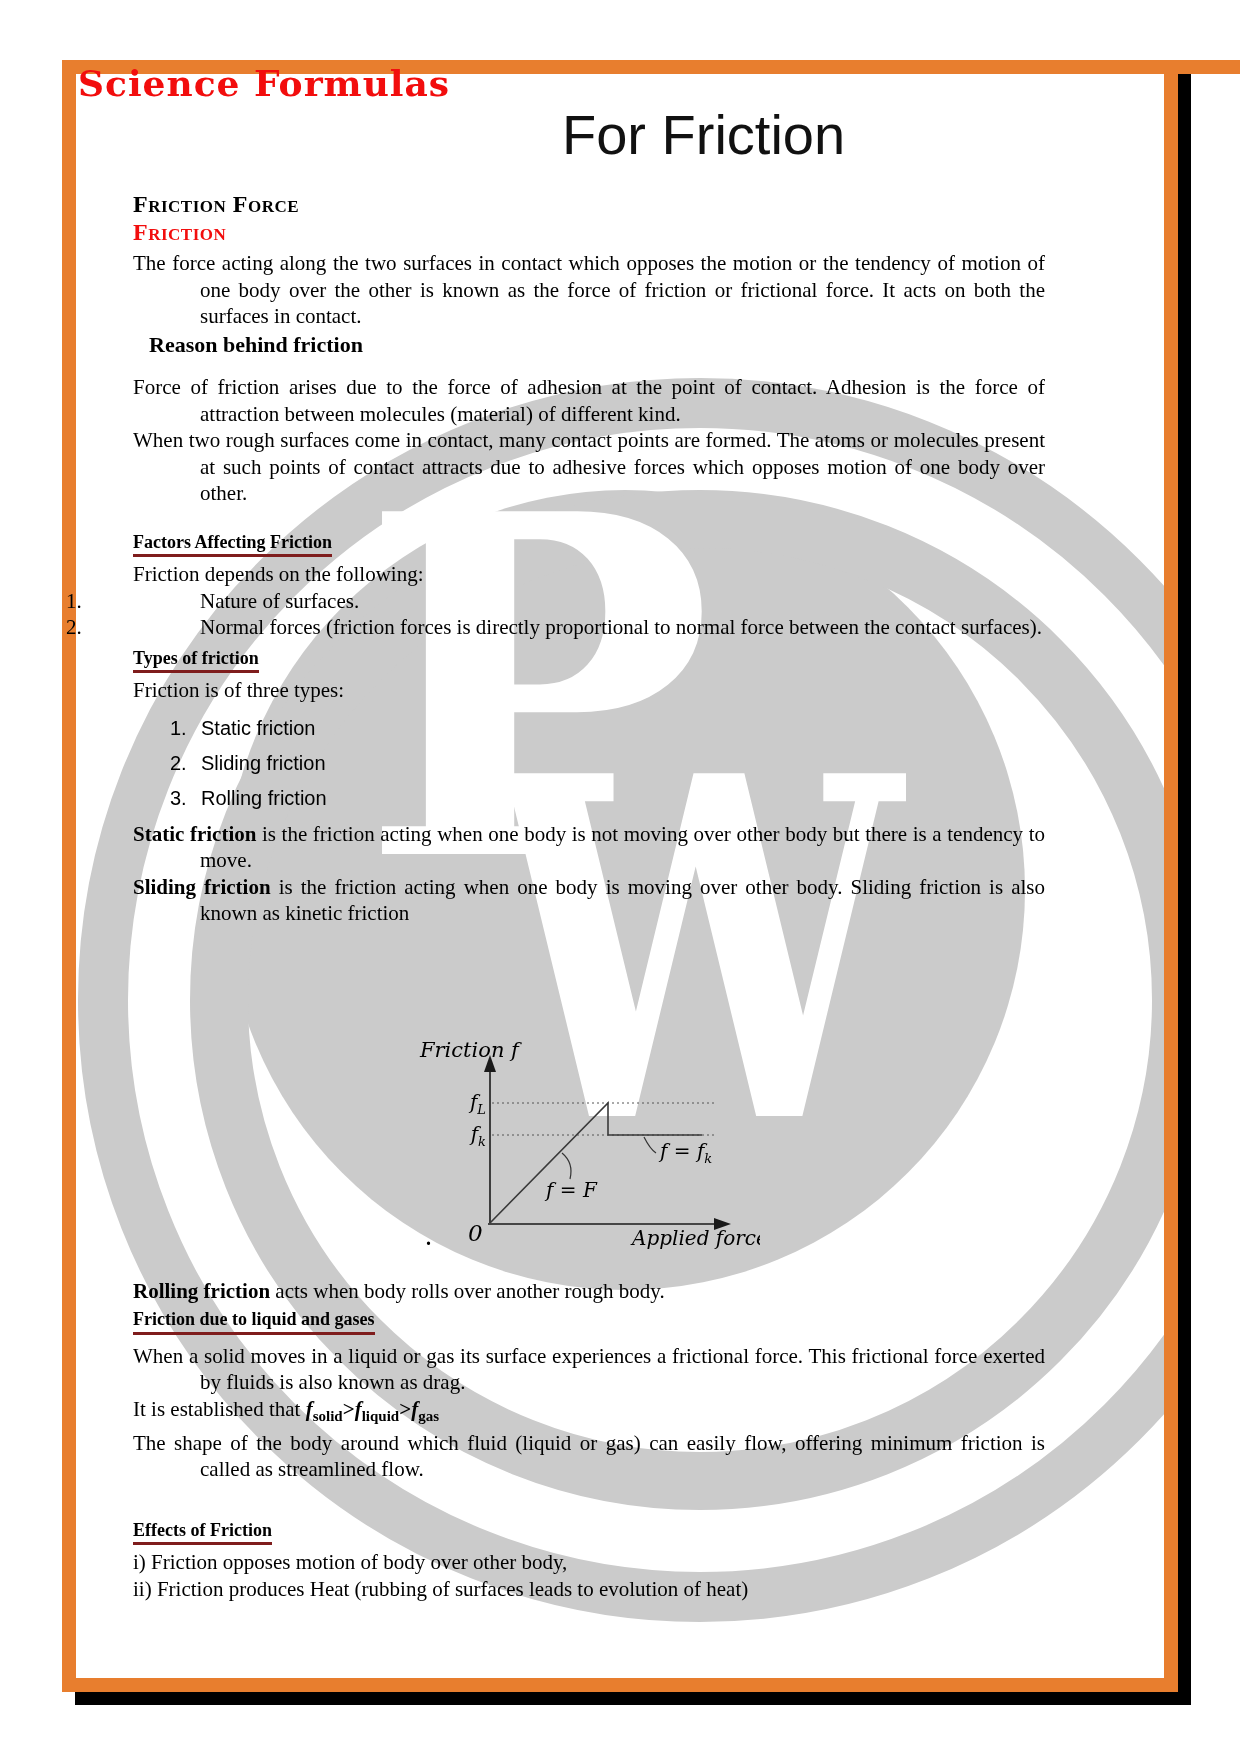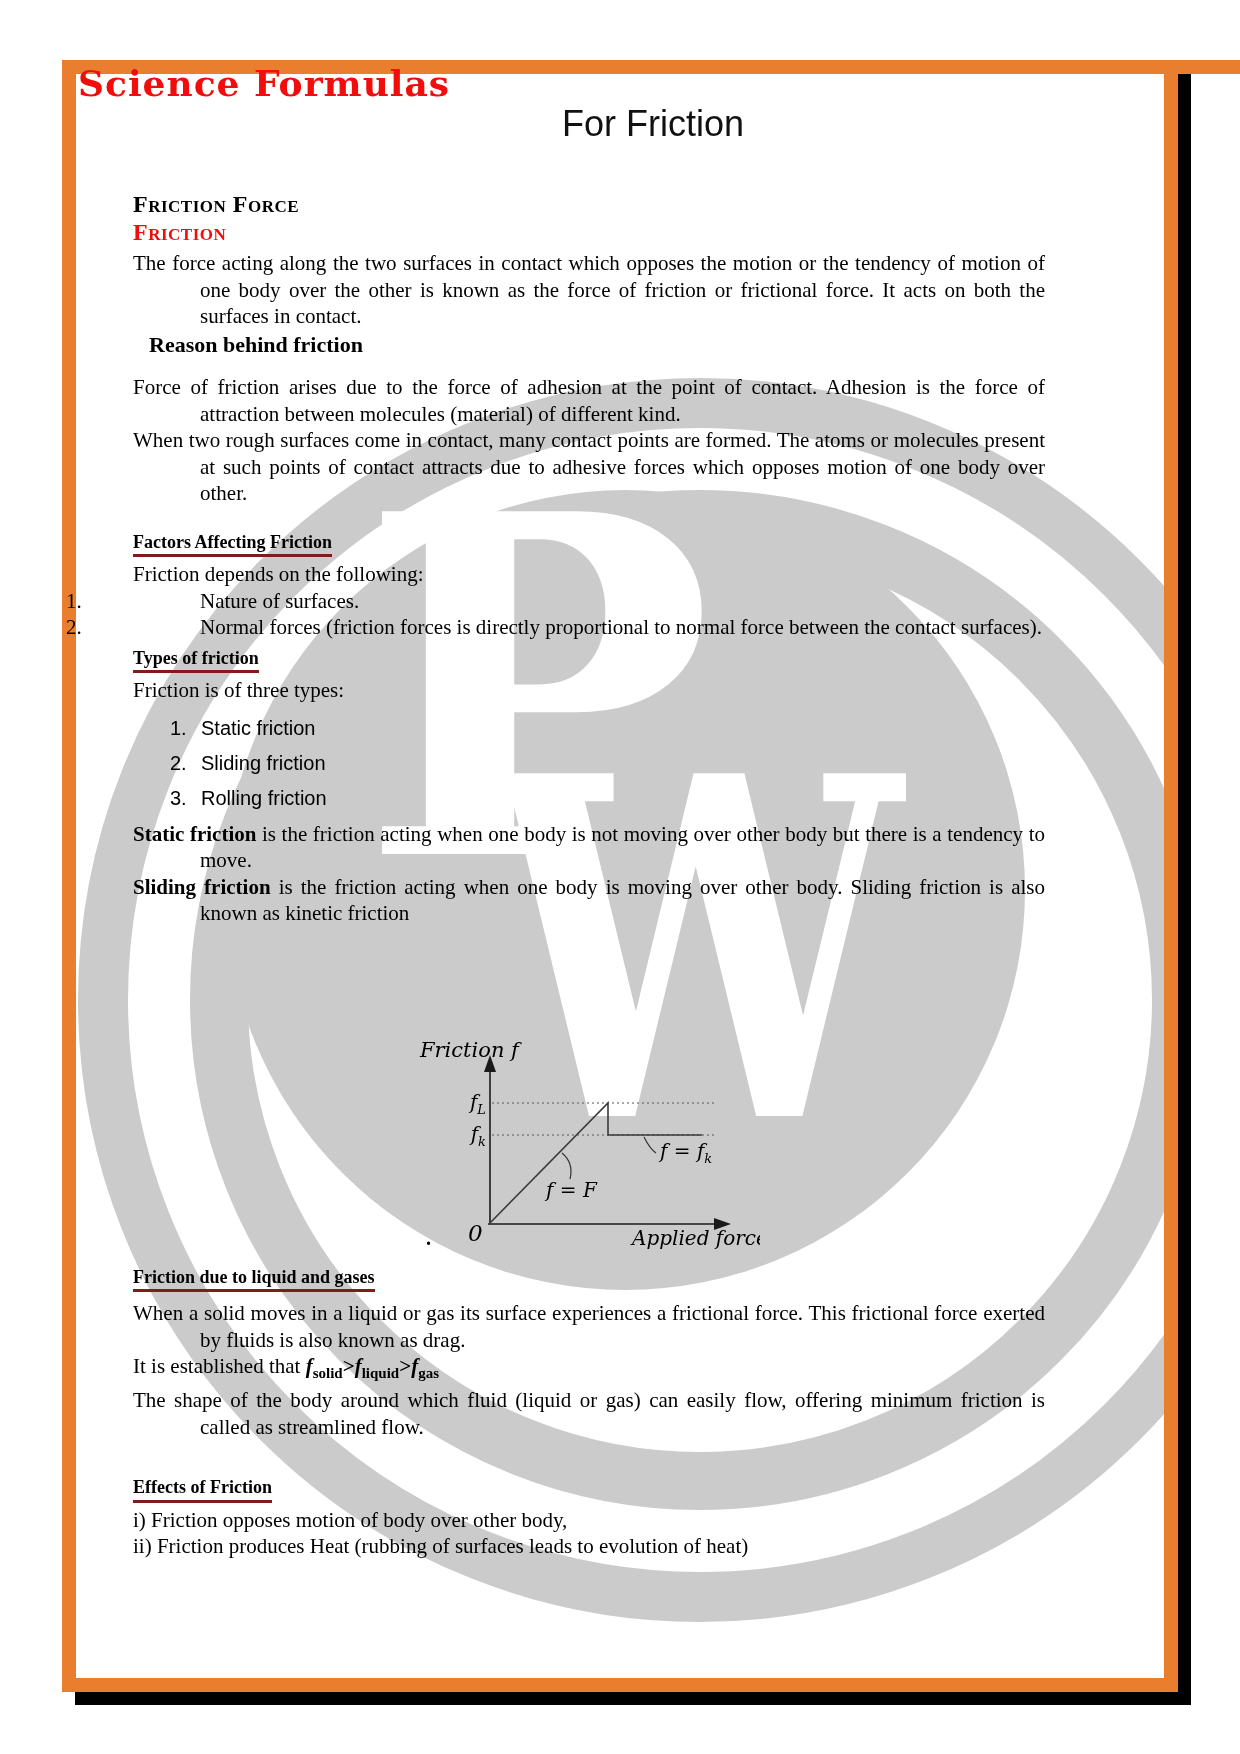--- a/index.html
+++ b/index.html
@@ -25,21 +25,21 @@
   .wm-letter { position:absolute; color:#fff; font-family:"DejaVu Serif", serif;
                font-weight:bold; line-height:1; }
   .wm-p { left:284px; top:380px; font-size:470px; }
   .wm-w { left:414px; top:642px; font-size:470px; transform:scale(0.78,1); transform-origin:left top; }
 
   
   .title { position:absolute; left:78px; top:64px; z-index:5;
            font-family:"DejaVu Serif", serif; font-weight:bold; font-size:36px; line-height:1.1;
            color:#F20D0D; letter-spacing:1px; }
   .subtitle { position:absolute; left:562px; top:104px; z-index:5;
-              font-family:"Liberation Sans", sans-serif; font-size:36px; line-height:1.1; color:#111; }
+              font-family:"Liberation Sans", sans-serif; font-size:56px; line-height:1.1; color:#111; }
 
   
   .body { position:absolute; left:133px; top:185px; width:912px; z-index:5;
           font-size:21px; }
   .sc { font-variant:small-caps; font-weight:bold; font-size:24px; line-height:1.15;
         letter-spacing:0.5px; margin:0; }
   .sc-red { color:#F20D0D; }
   .sc-black { color:#000; margin-top:6px; }
   .para { margin:0; padding-left:67px; text-indent:-67px; text-align:justify; line-height:26.5px; }
   .minor-h { font-weight:bold; font-size:22px; line-height:26.5px; margin:16px; }
@@ -140,20 +140,23 @@
         <path d="M162,126 Q174,136 170,152" fill="none" stroke="#333" stroke-width="1.2"></path>
         <text class="gtxt" x="146" y="170" font-size="20">f = F</text>
         <path d="M244,110 Q250,122 256,126" fill="none" stroke="#333" stroke-width="1.2"></path>
         <text class="gtxt" x="260" y="131" font-size="20"><tspan>f = f</tspan><tspan dy="5" font-size="13">k</tspan></text>
         <text class="gtxt" x="68" y="214" font-size="23">0</text>
         <text class="gtxt" x="232" y="218" font-size="20"><tspan>Applied force </tspan><tspan>F</tspan></text>
         <text x="26" y="218" font-size="20" font-weight="bold">.</text>
       </svg>
     </div>
 
+    <p class="para mt16">
+      <b>Rolling friction</b><span> acts when body rolls over another rough body.</span>
+    </p>
 
     <div class="section-h mt2">
       <span>Friction due to liquid and gases</span>
     </div>
     <p class="para mt8">When a solid moves in a liquid or gas its surface experiences a frictional force. This frictional force exerted by fluids is also known as drag.</p>
     <p class="para">
       <span>It is established that </span><span class="fi">f</span><sub class="fs">solid</sub><span class="fb">&gt;</span><span class="fi">f</span><sub class="fs">liquid</sub><span class="fb">&gt;</span><span class="fi">f</span><sub class="fs">gas</sub>
     </p>
     <p class="para">The shape of the body around which fluid (liquid or gas) can easily flow, offering minimum friction is called as streamlined flow.</p>
 

